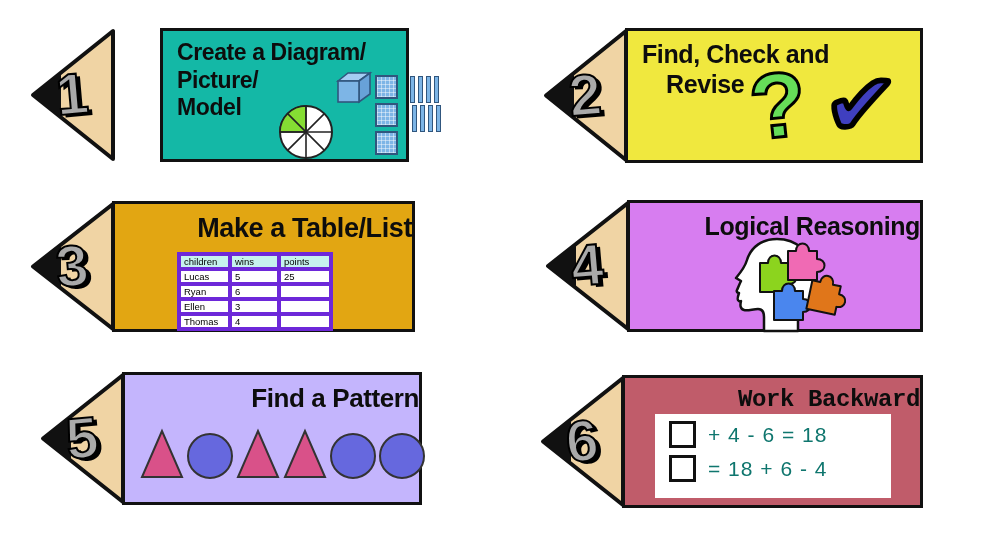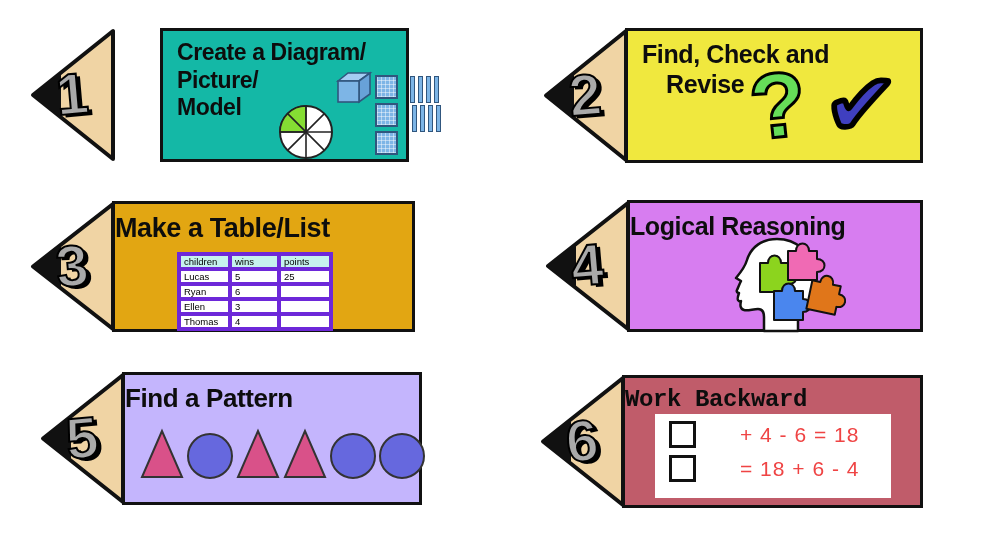--- a/index.html
+++ b/index.html
@@ -24,21 +24,21 @@
   }
   .c1 .face { background:#14b8a6;margin-left:48px; }
   .c2 .face { background:#f0e83e; }
   .c3 .face { background:#e2a612; }
   .c4 .face { background:#d77df0; }
   .c5 .face { background:#c4b5fd; }
   .c6 .face { background:#c05c6a; }
 
   .title { font-weight:800; color:#0d0d0d; letter-spacing:-0.4px; line-height:1.2; }
   .title-left { position:absolute; left:14px; top:8px; font-size:23px; }
-  .title-center { position:absolute; left:0; right:12px; top:8px; text-align:left; font-size:25px; }
+  .title-center { position:absolute; left:0; right:0; top:8px; text-align:right; font-size:25px; }
   .tl-line { display:block; }
   .indent { padding-left:24px; }
 
   
   .pie { position:absolute; left:114px; top:72px; }
   .cube { position:absolute; left:172px; top:40px; }
   .flats { position:absolute; left:212px; top:44px; }
   .flat {
     width:23px; height:24px; margin-bottom:4px;
     background:#7db5e6;
@@ -78,21 +78,21 @@
   
   .pattern-row { position:absolute; left:14px; top:52px; display:flex; align-items:flex-end; gap:1px; }
 
   
   .wb-box {
     position:absolute; left:30px; top:36px; width:236px; height:84px;
     background:#fff; padding:7px 0 0 14px;
   }
   .eq-row { display:flex; align-items:center; gap:12px; margin-bottom:7px; }
   .eq-square { width:27px; height:27px; border:3px solid #111; background:#fff; flex:0 0 auto; }
-  .eq-text { font-size:21px; color:#ef4444; letter-spacing:1px;margin-left:32px; }
+  .eq-text { font-size:21px; color:#0f766e; letter-spacing:1px; }
 </style>
 </head>
 <body>
 
 <div id="canvas">
 
   <div class="pencil c1" style="left:30px; top:28px; width:379px; height:134px;">
     <div class="wood">
       <svg viewBox="0 0 85 134" preserveAspectRatio="none">
         <polygon points="3,67 83,3 83,131" fill="#f0d4a4" stroke="#111" stroke-width="4" stroke-linejoin="round"></polygon>

